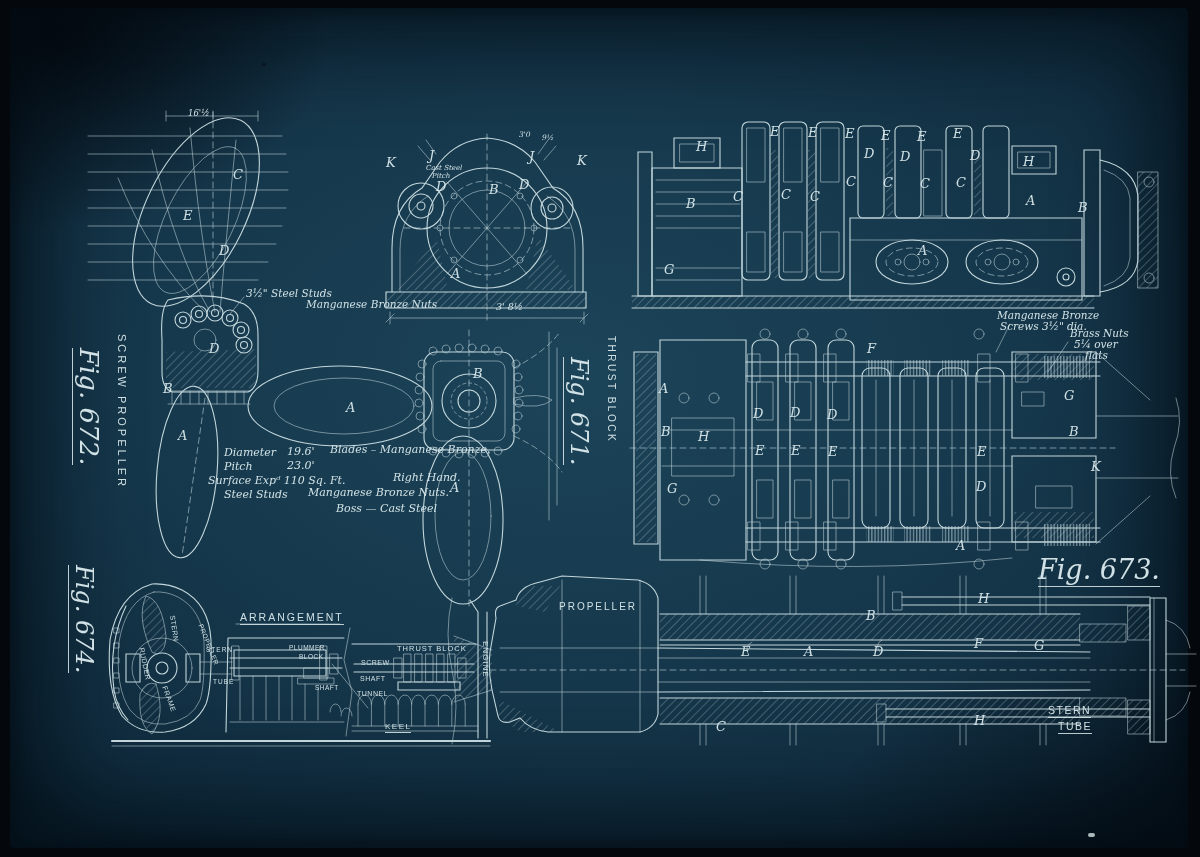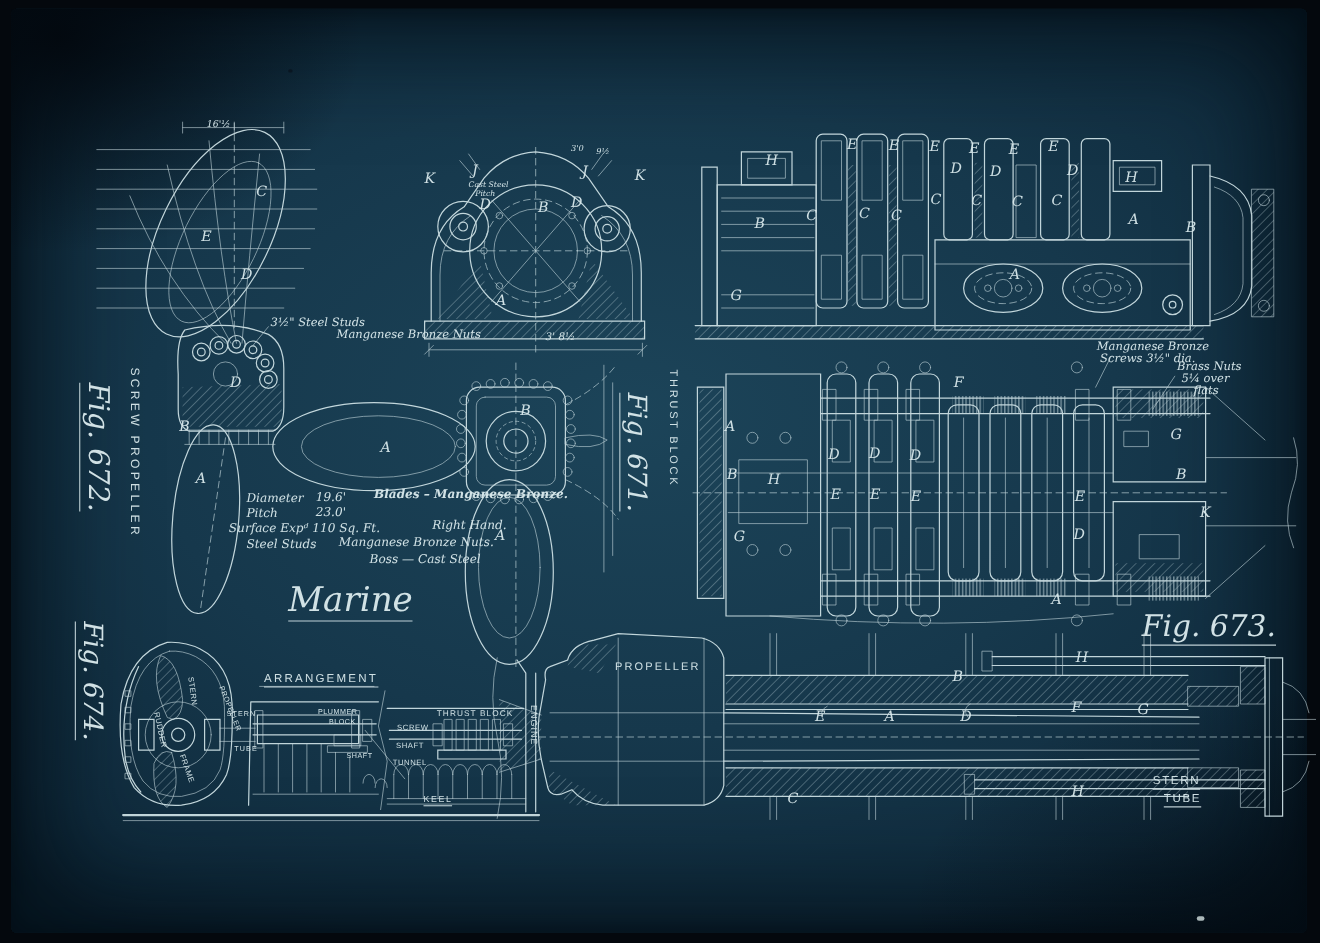--- a/index.html
+++ b/index.html
@@ -440,31 +440,30 @@
     <span style="left: 176px; top: 615px; font-size: 7px; letter-spacing: 0.5px; transform: rotate(82deg);">STERN</span>
     <span style="left: 168px; top: 685px; font-size: 7px; letter-spacing: 0.5px; transform: rotate(70deg);">FRAME</span>
     <span style="left: 204px; top: 623px; font-size: 6.5px; letter-spacing: 0.5px; transform: rotate(68deg);">PROPELLER</span>
   </div>
 
 <div class="layer scripts">
     <span class="u" style="left: 104px; top: 348px; font-size: 26px; transform: rotate(90deg);">Fig. 672.</span>
     <span class="u" style="left: 593px; top: 357px; font-size: 24px; transform: rotate(90deg);">Fig. 671.</span>
     <span class="u" style="left: 1038px; top: 554px; font-size: 27px;">Fig. 673.</span>
     <span class="u" style="left: 98px; top: 565px; font-size: 24px; transform: rotate(90deg);">Fig. 674.</span>
-    <span class="u" style="left: 262px; top: 527px; font-size: 31px;">Marine</span>
     <span style="left: 246px; top: 287px; font-size: 10.5px;">3½" Steel Studs</span>
     <span style="left: 262px; top: 298px; font-size: 10.5px; margin-left: 44px;">Manganese Bronze Nuts</span>
     <span style="left: 997px; top: 309px; font-size: 10.5px;">Manganese Bronze</span>
     <span style="left: 1000px; top: 320px; font-size: 10.5px;">Screws 3½" dia.</span>
     <span style="left: 1070px; top: 327px; font-size: 10.5px;">Brass Nuts</span>
     <span style="left: 1074px; top: 338px; font-size: 10.5px;">5¼ over</span>
     <span style="left: 1085px; top: 349px; font-size: 10.5px;">flats</span>
     <span style="left: 224px; top: 446px; font-size: 11px;">Diameter</span>
     <span style="left: 287px; top: 445px; font-size: 11px;">19.6'</span>
-    <span style="left: 340px; top: 443px; font-size: 11px; font-weight: bold;">Blades – Manganese Bronze.</span>
+    <span style="left: 330px; top: 443px; font-size: 11px;">Blades – Manganese Bronze.</span>
     <span style="left: 224px; top: 460px; font-size: 11px;">Pitch</span>
     <span style="left: 287px; top: 459px; font-size: 11px;">23.0'</span>
     <span style="left: 336px; top: 457px; font-size: 11px; margin-top: 45px;">Boss — Cast Steel</span>
     <span style="left: 208px; top: 474px; font-size: 11px;">Surface Expᵈ 110 Sq. Ft.</span>
     <span style="left: 393px; top: 471px; font-size: 11px; font-style: italic;">Right Hand.</span>
     <span style="left: 224px; top: 488px; font-size: 11px;">Steel Studs</span>
     <span style="left: 308px; top: 486px; font-size: 11px;">Manganese Bronze Nuts.</span>
     <span style="left: 426px; top: 164px; font-size: 7px;">Cast Steel</span>
     <span style="left: 432px; top: 172px; font-size: 7px;">Pitch</span>
     <span style="left: 188px; top: 108px; font-size: 8.5px;">16'½</span>

